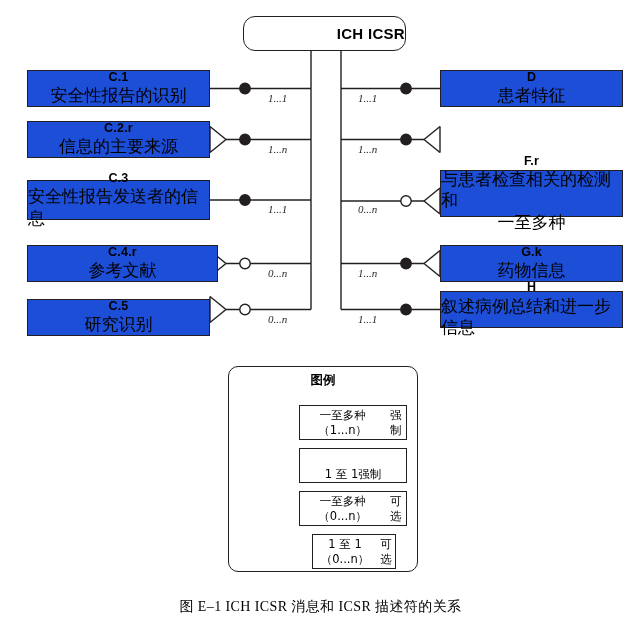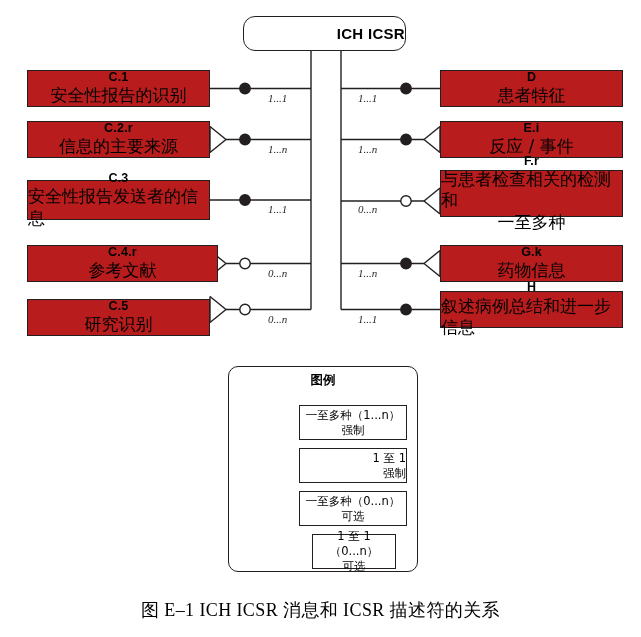--- a/index.html
+++ b/index.html
@@ -3,44 +3,44 @@
 <meta charset="utf-8">
 <style>
   html,body{margin:0;padding:0;background:#ffffff;}
   body{width:641px;height:637px;position:relative;overflow:hidden;
        font-family:"Liberation Sans",sans-serif;color:#000;}
 
   #canvas{position:absolute;left:0;top:0;width:641px;height:637px;}
 
   svg.layer{position:absolute;left:0;top:0;width:641px;height:637px;pointer-events:none;}
 
-  .ent{position:absolute;box-sizing:border-box;border:1.4px solid #231f20;background:#b91c1c;
+  .ent{position:absolute;box-sizing:border-box;border:1.4px solid #231f20;background:#1d4ed8;
        display:flex;flex-direction:column;align-items:center;justify-content:center;}
   .ent .code{font-size:12.5px;font-weight:bold;line-height:1.22;letter-spacing:.2px;}
   .ent .zh{font-size:17px;line-height:1.26;text-align:left;
            font-family:"DejaVu Sans","Liberation Sans",sans-serif;}
 
   .root{position:absolute;box-sizing:border-box;border:1.5px solid #231f20;background:#fff;
         border-radius:12px;display:flex;align-items:center;justify-content:flex-end;
         font-size:15px;font-weight:bold;letter-spacing:.3px;}
 
   .mult{position:absolute;font-size:11px;font-style:italic;
         font-family:"Liberation Serif",serif;color:#231f20;white-space:nowrap;}
 
   .legend{position:absolute;box-sizing:border-box;border:1.5px solid #231f20;background:#fff;
           border-radius:10px;}
   .legend-title{position:absolute;left:0;right:0;top:0;height:26px;display:flex;
                 align-items:center;justify-content:center;font-size:12.5px;font-weight:bold;
                 font-family:"DejaVu Sans","Liberation Sans",sans-serif;}
   .lgbox{position:absolute;box-sizing:border-box;border:1.3px solid #231f20;background:#fff;
-         display:flex;flex-direction:column;align-items:center;justify-content:center;
+         display:flex;flex-direction:row;align-items:center;justify-content:center;
          font-size:11.5px;line-height:1.3;text-align:center;
          font-family:"DejaVu Sans","Liberation Sans",sans-serif;}
   .lgbox .l2{}
-  .caption{position:absolute;left:0;right:0;text-align:center;font-size:18px;
+  .caption{position:absolute;left:0;right:0;text-align:center;font-size:14px;
            font-family:"Liberation Serif","DejaVu Serif",serif;letter-spacing:.4px;}
 </style>
 </head>
 <body>
 
 <div id="canvas">
 
   <svg class="layer" viewBox="0 0 641 637">
     <g id="lines" stroke="#231f20" stroke-width="1.4" fill="none">
         <line x1="311" y1="51" x2="311" y2="309.5"></line>
@@ -141,24 +141,20 @@
   </div>
   <div class="ent" style="left:27px;top:299px;width:183px;height:37px;">
     <span class="code">C.5</span>
     <span class="zh">研究识别</span>
   </div>
 
   <div class="ent" style="left:440px;top:70px;width:183px;height:37px;">
     <span class="code">D</span>
     <span class="zh">患者特征</span>
   </div>
-  <div class="ent" style="left:440px;top:121px;width:183px;height:37px;">
-    <span class="code">E.i</span>
-    <span class="zh">反应 / 事件</span>
-  </div>
   <div class="ent" style="left:440px;top:170px;width:183px;height:47px;">
     <span class="code">F.r</span>
     <span class="zh">与患者检查相关的检测和</span>
     <span class="zh">一至多种</span>
   </div>
   <div class="ent" style="left:440px;top:245px;width:183px;height:37px;">
     <span class="code">G.k</span>
     <span class="zh">药物信息</span>
   </div>
   <div class="ent" style="left:440px;top:291px;width:183px;height:37px;">

